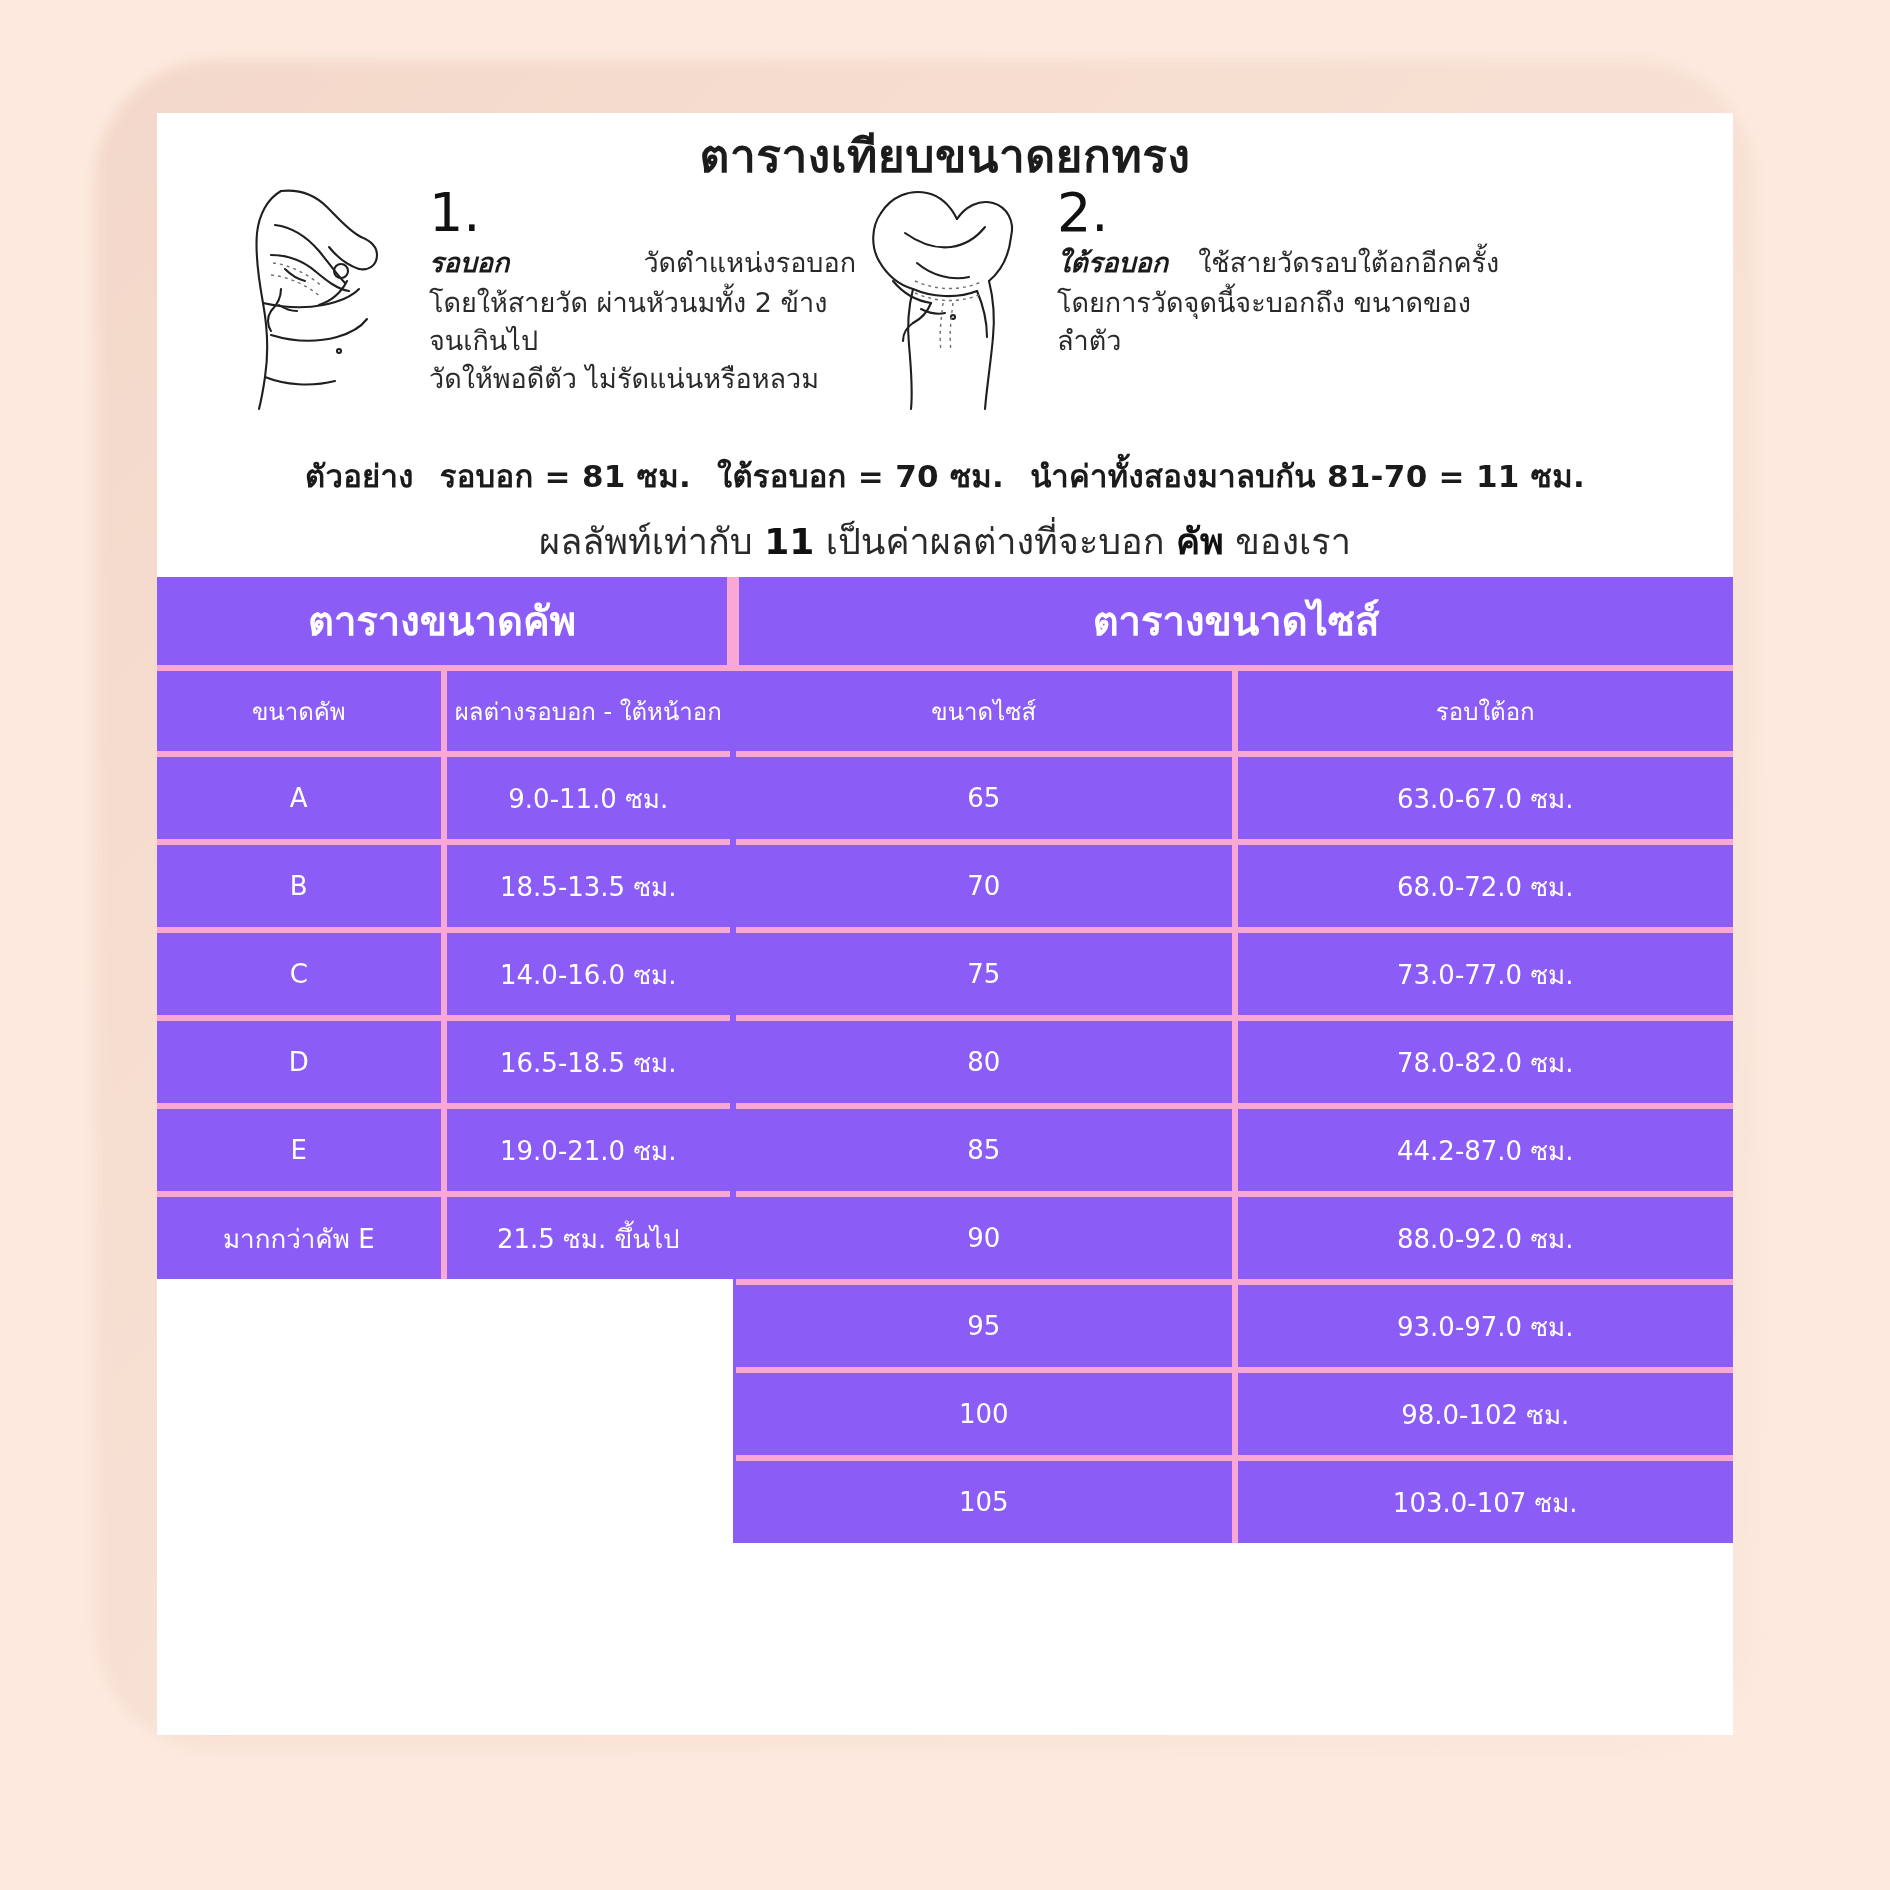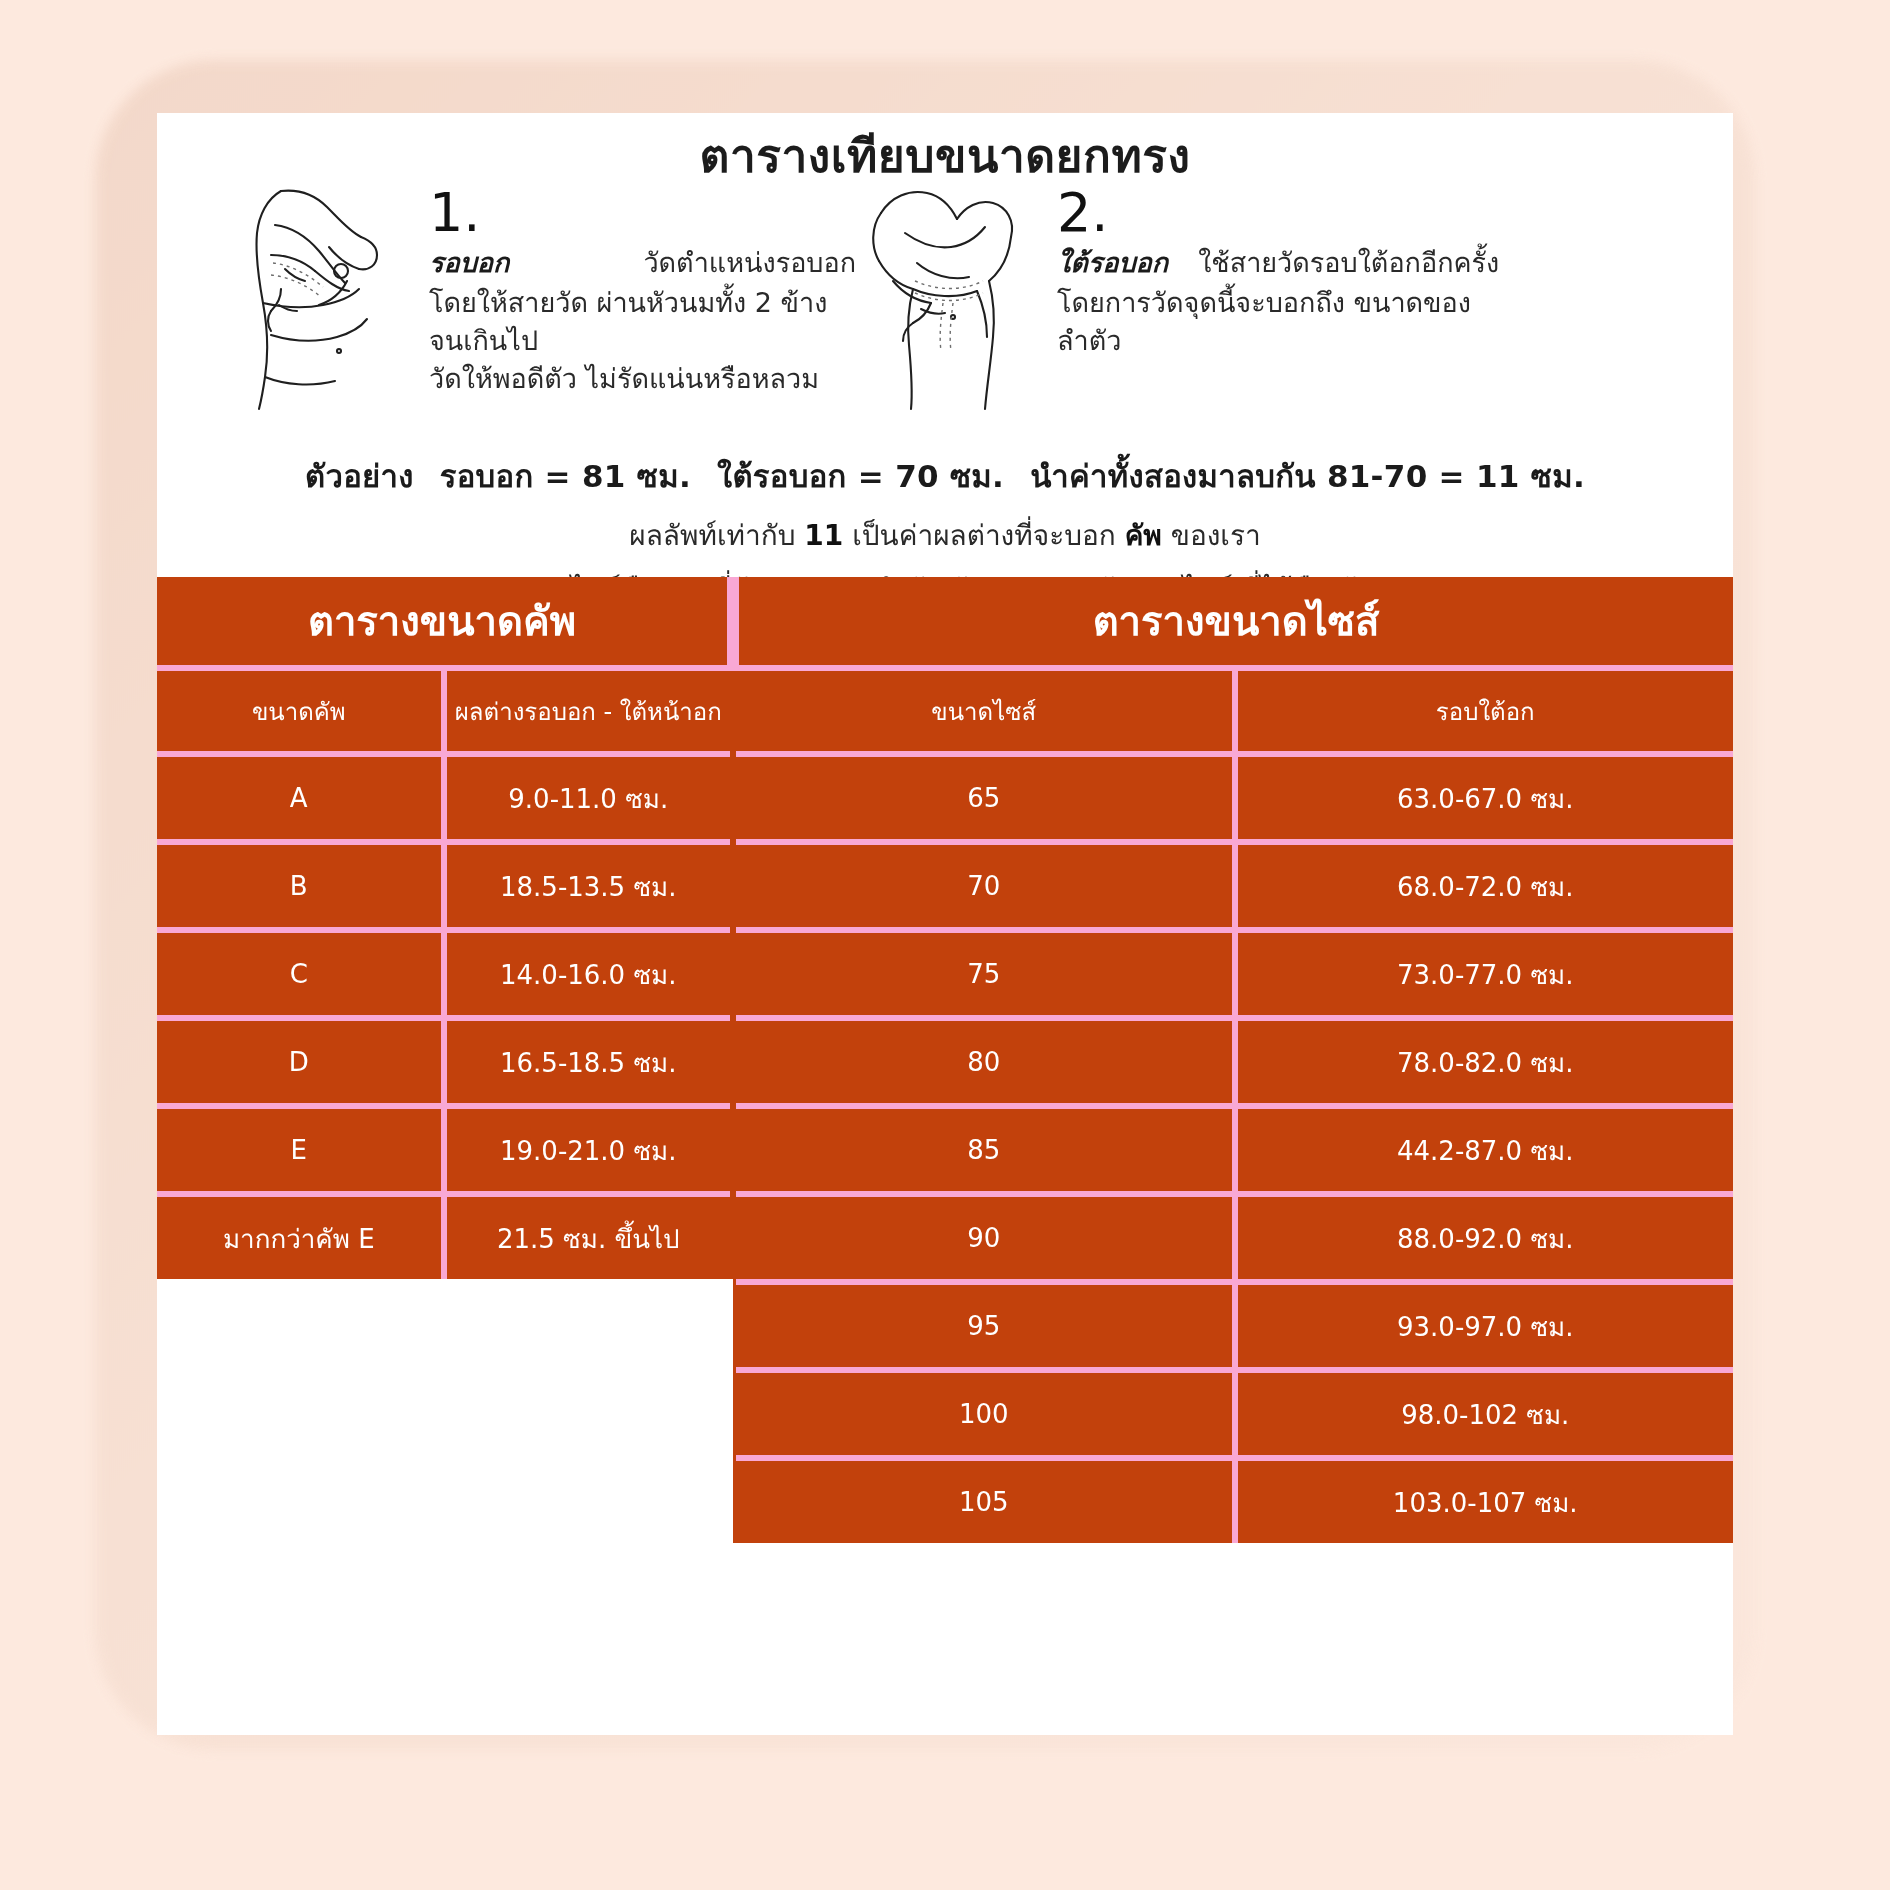--- a/index.html
+++ b/index.html
@@ -49,30 +49,30 @@
   .lead{font-size:27px;font-weight:700;font-style:italic;color:#1b1b1b;}
   .body-line{font-size:27px;color:#2a2a2a;line-height:38px;white-space:nowrap;}
   .first-line{display:flex;gap:8px;align-items:baseline;}
   .lead-gap{display:inline-block;width:118px;}
   .lead-gap2{display:inline-block;width:14px;}
 
   
   .example{text-align:center;padding-top:4px;}
   .ex-row1{font-size:31px;font-weight:700;color:#1b1b1b;letter-spacing:.3px;}
   .ex-row1 .sp{display:inline-block;width:26px;}
-  .ex-row2{font-size:28px;color:#2a2a2a;margin-top:12px;}
+  .ex-row2{font-size:36px;color:#2a2a2a;margin-top:12px;}
   .ex-row3{font-size:28px;color:#2a2a2a;margin-top:10px;}
   .b{font-weight:700;color:#111;}
 
   
   .tables{position:absolute;left:0;top:464px;width:1576px;}
   .tbl-grid{display:flex;align-items:flex-start;}
   .col-left{width:576px;}
   .col-right{width:1000px;}
-  table{border-collapse:collapse;width:100%;background:#c2410c;table-layout:fixed;}
+  table{border-collapse:collapse;width:100%;background:#8b5cf6;table-layout:fixed;}
   table td,table th{
     border:6px solid #f9a8d4;
     color:#ffffff;text-align:center;vertical-align:middle;
     font-weight:400;
   }
   .tbl-title td{
     height:86px;font-size:40px;font-weight:700;border-top:none;
   }
   .col-left .tbl-title td{border-left:none;}
   .col-right .tbl-title td{border-right:none;}

